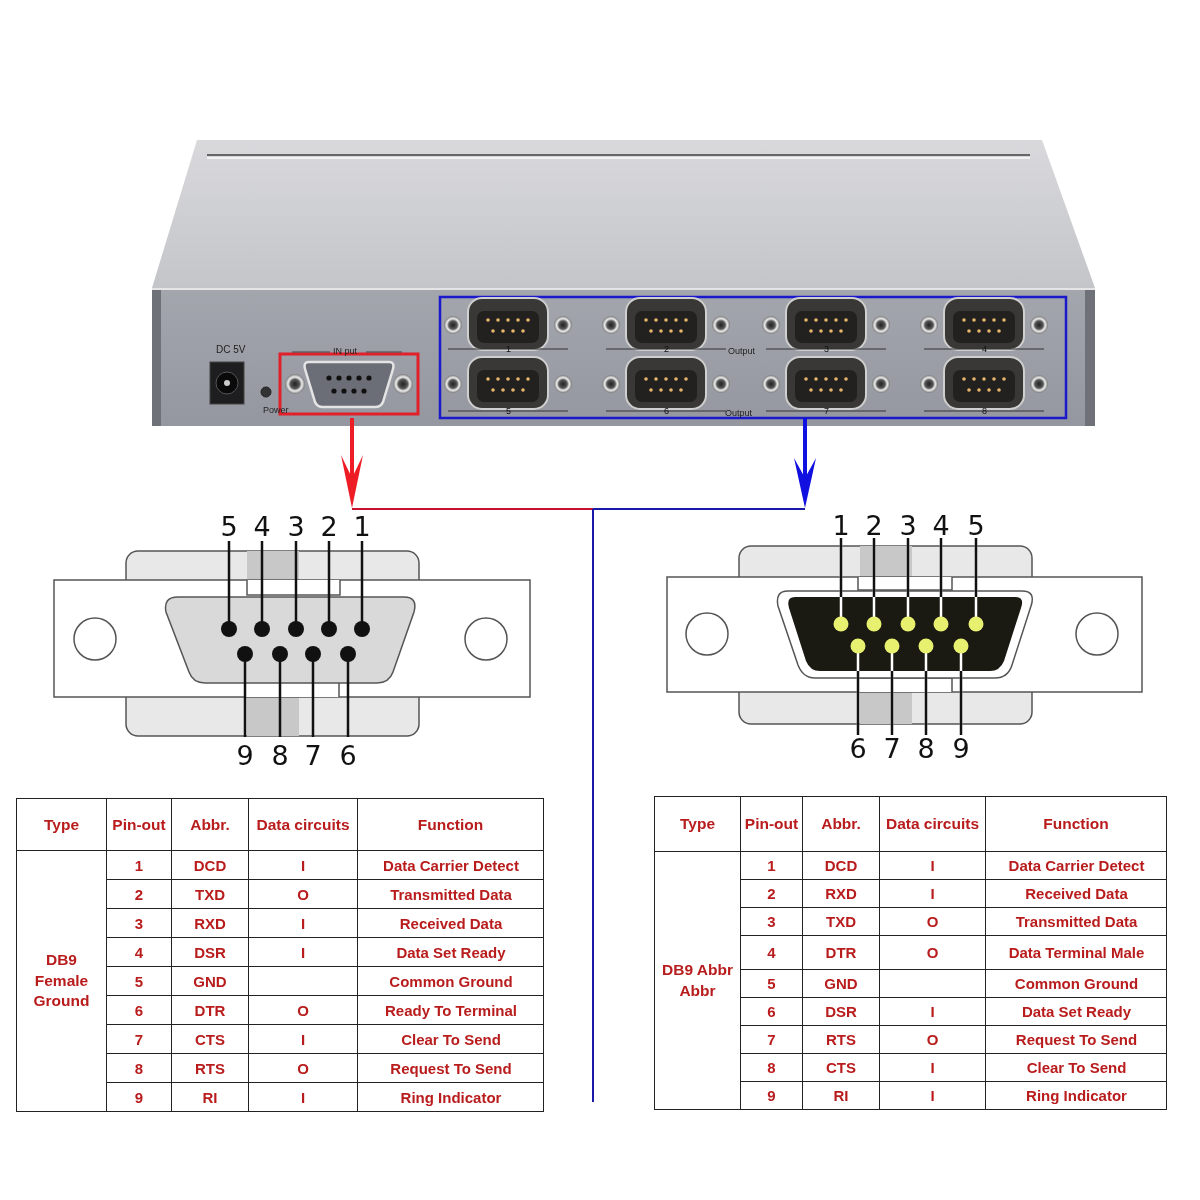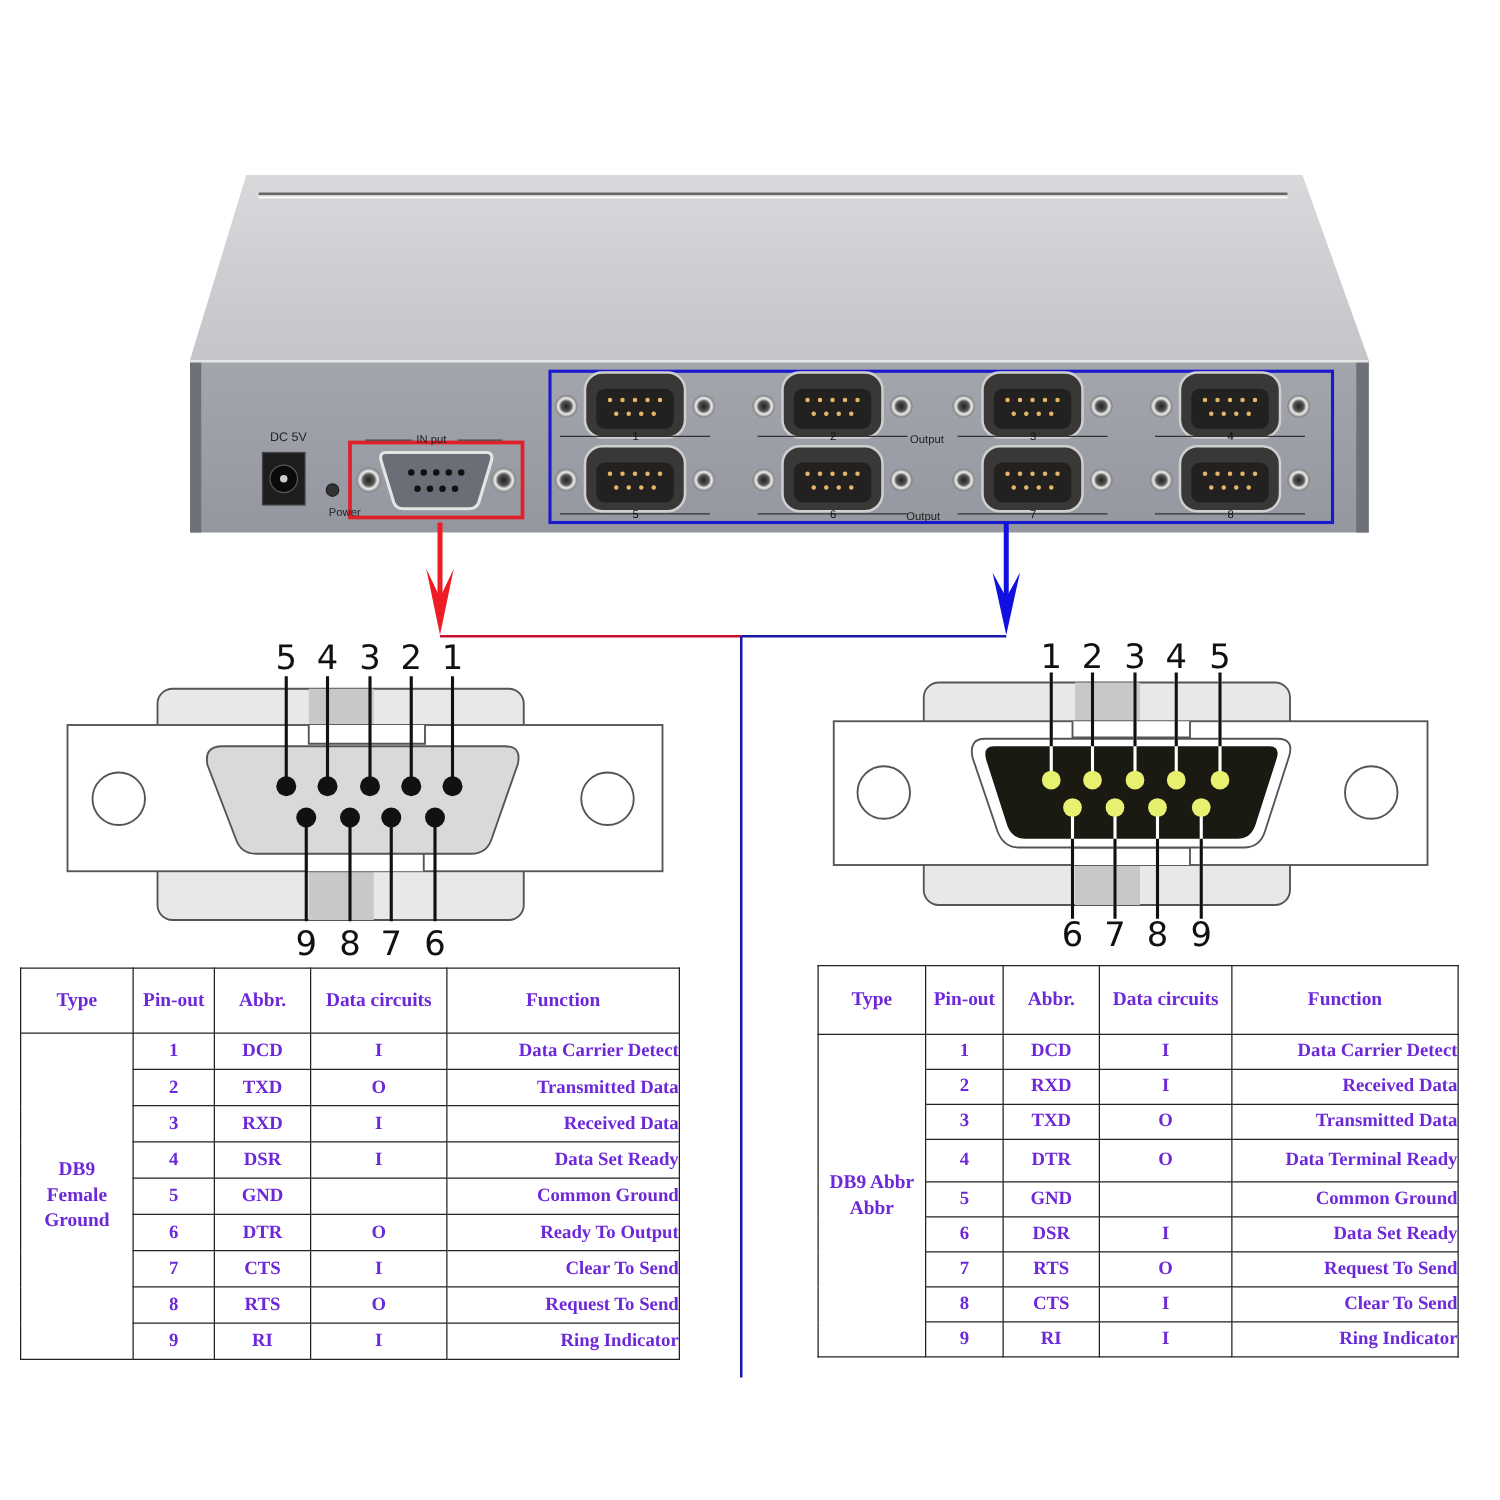--- a/index.html
+++ b/index.html
@@ -3,24 +3,24 @@
 <meta charset="utf-8">
 <style>
   html,body{margin:0;padding:0;background:#ffffff;}
   body{width:1200px;height:1200px;position:relative;overflow:hidden;font-family:"Liberation Sans","DejaVu Sans",sans-serif;}
   
   #device-svg{position:absolute;left:0;top:0;}
   .lbl{font-family:"Liberation Sans",sans-serif;}
   
   .pinnum{position:absolute;font-family:"DejaVu Sans",sans-serif;font-size:27px;color:#111;line-height:1;width:30px;text-align:center;}
   
-  table.pin{position:absolute;border-collapse:collapse;font-family:Liberation Serif, serif;font-weight:bold;color:#6d28d9;}
+  table.pin{position:absolute;border-collapse:collapse;font-family:Liberation Sans, sans-serif;font-weight:bold;color:#b91c1c;margin-top:24px;}
   table.pin td, table.pin th{border:1.5px solid #222;padding:0;font-size:15px;text-align:center;}
   table.pin th{font-weight:bold;font-size:15.5px;}
-  table.pin td.fn{text-align:right;padding-left:1px;}
+  table.pin td.fn{text-align:center;padding-left:1px;}
   table.pin td.type{font-size:15.5px;line-height:1.35;}
 </style>
 </head>
 <body>
 
 <svg id="device-svg" width="1200" height="1200">
   <defs>
     <linearGradient id="topg" x1="0" y1="0" x2="0" y2="1">
       <stop offset="0" stop-color="#d9d9dc"></stop>
       <stop offset="1" stop-color="#c4c5c9"></stop>
@@ -376,21 +376,21 @@
       <tr style="height: 29px;">
         <td>5</td>
         <td>GND</td>
         <td></td>
         <td class="fn">Common Ground</td>
       </tr>
       <tr style="height: 29px;">
         <td>6</td>
         <td>DTR</td>
         <td>O</td>
-        <td class="fn">Ready To Output</td>
+        <td class="fn">Ready To Terminal</td>
       </tr>
       <tr style="height: 29px;">
         <td>7</td>
         <td>CTS</td>
         <td>I</td>
         <td class="fn">Clear To Send</td>
       </tr>
       <tr style="height: 29px;">
         <td>8</td>
         <td>RTS</td>
@@ -443,21 +443,21 @@
       <tr style="height: 28px;">
         <td>3</td>
         <td>TXD</td>
         <td>O</td>
         <td class="fn">Transmitted Data</td>
       </tr>
       <tr style="height: 34px;">
         <td>4</td>
         <td>DTR</td>
         <td>O</td>
-        <td class="fn">Data Terminal Ready</td>
+        <td class="fn">Data Terminal Male</td>
       </tr>
       <tr style="height: 28px;">
         <td>5</td>
         <td>GND</td>
         <td></td>
         <td class="fn">Common Ground</td>
       </tr>
       <tr style="height: 28px;">
         <td>6</td>
         <td>DSR</td>

